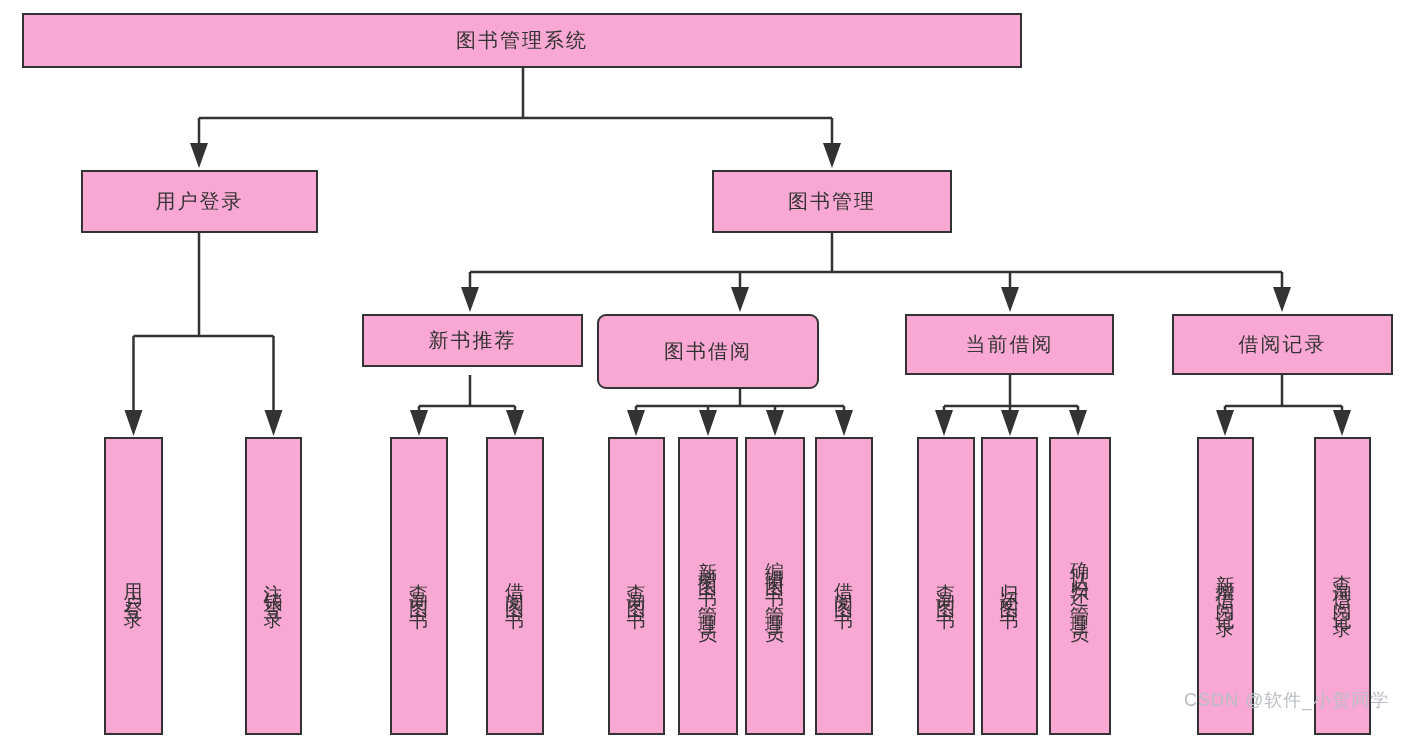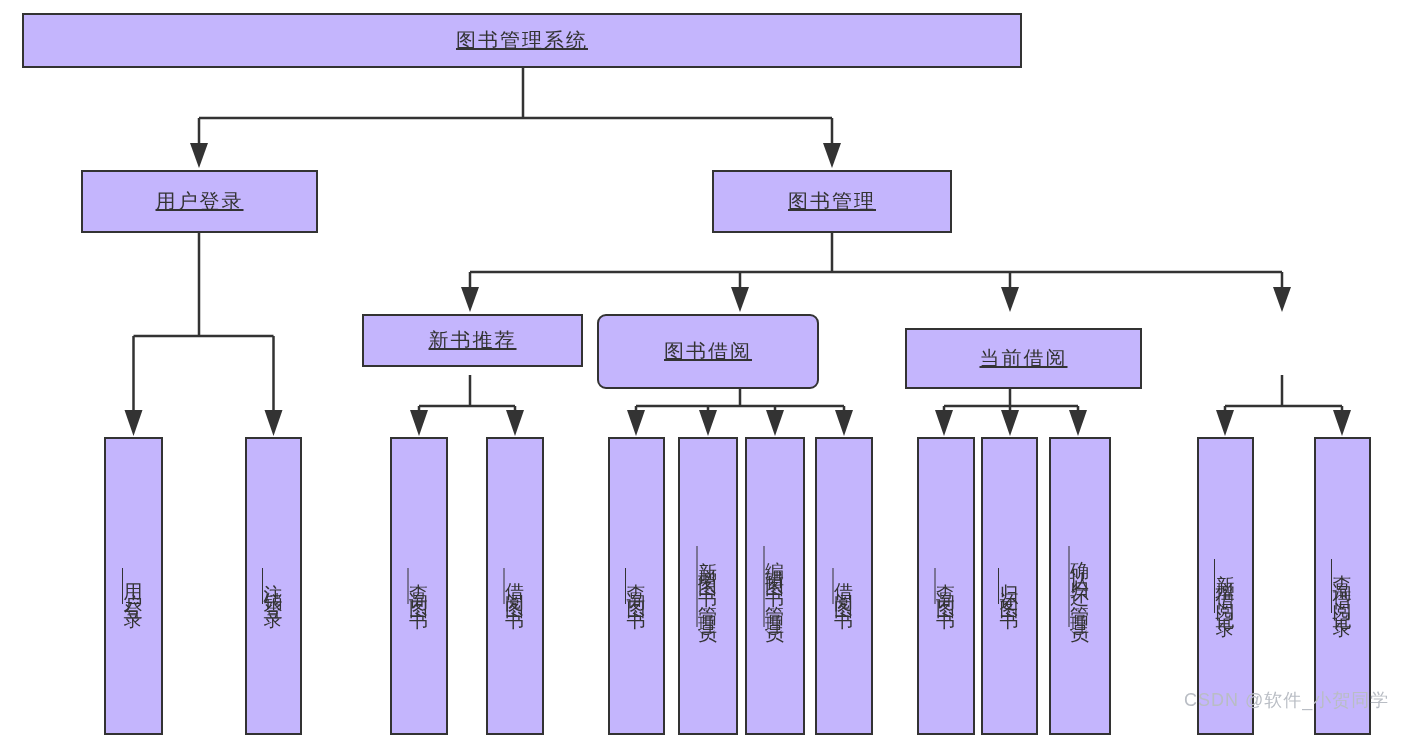--- a/index.html
+++ b/index.html
@@ -19,28 +19,27 @@
     position: absolute;
     left: 0;
     top: 0;
     width: 1405px;
     height: 747px;
     z-index: 1;
   }
   .node {
     position: absolute;
     box-sizing: border-box;
-    background: #c4b5fd;
+    background: #f9a8d4;
     border: 2.5px solid #333333;
     color: #333333;
     display: flex;
     align-items: center;
     justify-content: center;
     z-index: 2;
-    text-decoration: underline;
   }
   .hnode {
     font-size: 20px;
     letter-spacing: 2px;
     white-space: nowrap;
   }
   .vnode .vtext {
     writing-mode: vertical-rl;
     text-orientation: mixed;
     font-size: 19px;
@@ -58,21 +57,21 @@
     white-space: nowrap;
     z-index: 5;
   }
 
   
   .n-root           { left: 22px;   top: 13px;  width: 1000px; height: 55px; }
   .n-user-login     { left: 81px;   top: 170px; width: 237px;  height: 63px; }
   .n-book-mgmt      { left: 712px;  top: 170px; width: 240px;  height: 63px; }
   .n-new-books      { left: 362px;  top: 314px; width: 221px;  height: 53px; }
   .n-book-borrow    { left: 597px;  top: 314px; width: 222px;  height: 75px; border-radius: 9px; }
-  .n-current-borrow { left: 905px;  top: 328px; width: 237px;  height: 61px; }
+  .n-current-borrow { left: 905px;  top: 314px; width: 209px;  height: 61px; }
   .n-borrow-records { left: 1172px; top: 314px; width: 221px;  height: 61px; }
 
   .leaf { top: 437px; height: 298px; }
   .l-login-1 { left: 104px;  width: 59px; }
   .l-login-2 { left: 245px;  width: 57px; }
   .l-nb-1    { left: 390px;  width: 58px; }
   .l-nb-2    { left: 486px;  width: 58px; }
   .l-bb-1    { left: 608px;  width: 57px; }
   .l-bb-2    { left: 678px;  width: 60px; }
   .l-bb-3    { left: 745px;  width: 60px; }
@@ -147,20 +146,21 @@
   </svg>
 
   <div class="node hnode n-root">图书管理系统</div>
 
   <div class="node hnode n-user-login">用户登录</div>
   <div class="node hnode n-book-mgmt">图书管理</div>
 
   <div class="node hnode n-new-books">新书推荐</div>
   <div class="node hnode n-book-borrow">图书借阅</div>
   <div class="node hnode n-current-borrow">当前借阅</div>
+  <div class="node hnode n-borrow-records">借阅记录</div>
 
   <div class="node vnode leaf l-login-1">
     <span class="vtext">用户登录</span>
   </div>
   <div class="node vnode leaf l-login-2">
     <span class="vtext">注销登录</span>
   </div>
 
   <div class="node vnode leaf l-nb-1">
     <span class="vtext">查询图书</span>

